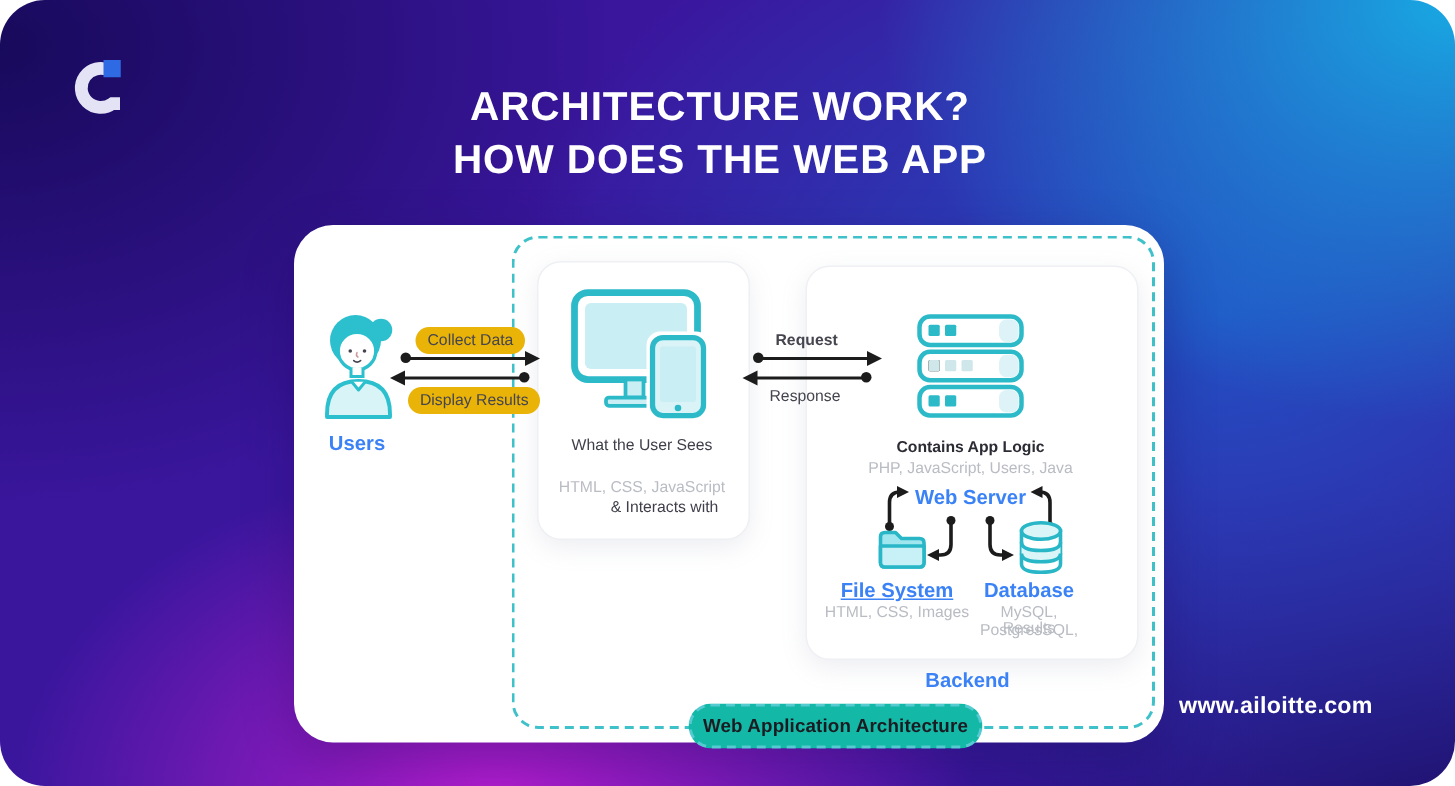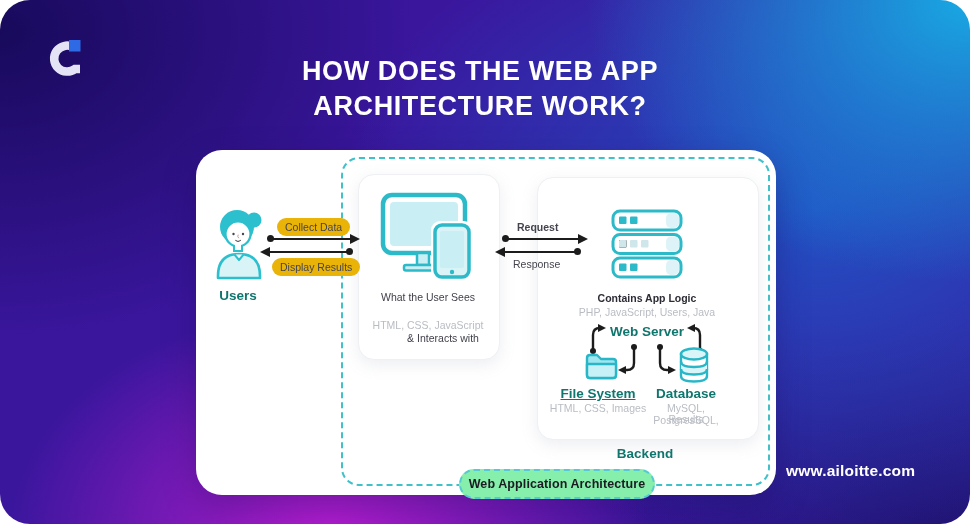--- a/index.html
+++ b/index.html
@@ -34,33 +34,33 @@
     position:absolute;left:196px;top:150px;width:580px;height:345px;
     background:#ffffff;border-radius:26px;
     box-shadow:0 12px 34px rgba(25,8,80,.28);
   }
   .dashed-region{
     position:absolute;left:341px;top:157px;width:425px;height:325px;
     border:2px dashed #3ec1c9;border-radius:18px;
   }
   .waa-pill{
     position:absolute;left:459px;top:469px;width:192px;height:26px;
-    background:#86efac;border:2px dashed #54cad1;border-radius:15px;
+    background:#14b8a6;border:2px dashed #54cad1;border-radius:15px;
     display:flex;align-items:center;justify-content:center;
     font-size:12.5px;font-weight:800;color:#1b1b22;letter-spacing:.1px;
   }
   
   .sub-card{
     position:absolute;background:#ffffff;border:1px solid #eef0f4;border-radius:16px;
     box-shadow:0 5px 16px rgba(140,150,175,.16);
   }
   .frontend-card{left:358px;top:174px;width:140px;height:184px;}
   .backend-card{left:537px;top:177px;width:220px;height:261px;}
   
-  .lbl-bold{position:absolute;text-align:center;font-weight:800;color:#0f766e;}
+  .lbl-bold{position:absolute;text-align:center;font-weight:800;color:#3b82f6;}
   .lbl-dark{position:absolute;text-align:center;font-size:10.5px;color:#3f3f4a;line-height:13px;}
   .lbl-gray{position:absolute;text-align:center;font-size:10.5px;color:#b9bcc3;line-height:12px;}
   
   .h-arrow{position:absolute;height:2.2px;background:#1c1c1c;}
   .h-arrow::before{content:"";position:absolute;width:7px;height:7px;border-radius:50%;background:#1c1c1c;top:-2.6px;}
   .arrow-right::before{left:-1px;}
   .arrow-right::after{content:"";position:absolute;right:-8px;top:-4.4px;
     border-left:10px solid #1c1c1c;border-top:5.5px solid transparent;border-bottom:5.5px solid transparent;}
   .arrow-left::before{right:-1px;}
   .arrow-left::after{content:"";position:absolute;left:-8px;top:-4.4px;
@@ -77,22 +77,22 @@
 
 <div class="canvas">
   <div class="bg"></div>
 
   <svg class="logo" viewBox="0 0 40 42">
     <path d="M29 11 A13 13 0 1 0 31 33 L36 33" fill="none" stroke="#e3e3f5" stroke-width="8.5"></path>
     <rect x="25" y="4" width="11.5" height="11.5" fill="#2e6ae3"></rect>
   </svg>
 
   <div class="title">
+    <div>ARCHITECTURE WORK?</div>
     <div>HOW DOES THE WEB APP</div>
-    <div>ARCHITECTURE WORK?</div>
   </div>
 
   <div class="main-card"></div>
   <div class="dashed-region"></div>
 
   <svg class="icon-abs" style="left:210px;top:206px;" width="58" height="80" viewBox="0 0 58 80">
     <circle cx="27" cy="21" r="17" fill="#2cc0ce"></circle>
     <circle cx="44" cy="14" r="7.5" fill="#2cc0ce"></circle>
     <circle cx="28" cy="28" r="12.5" fill="#ffffff" stroke="#2cc0ce" stroke-width="2.2"></circle>
     <circle cx="23.5" cy="28" r="1.2" fill="#45454f"></circle>

